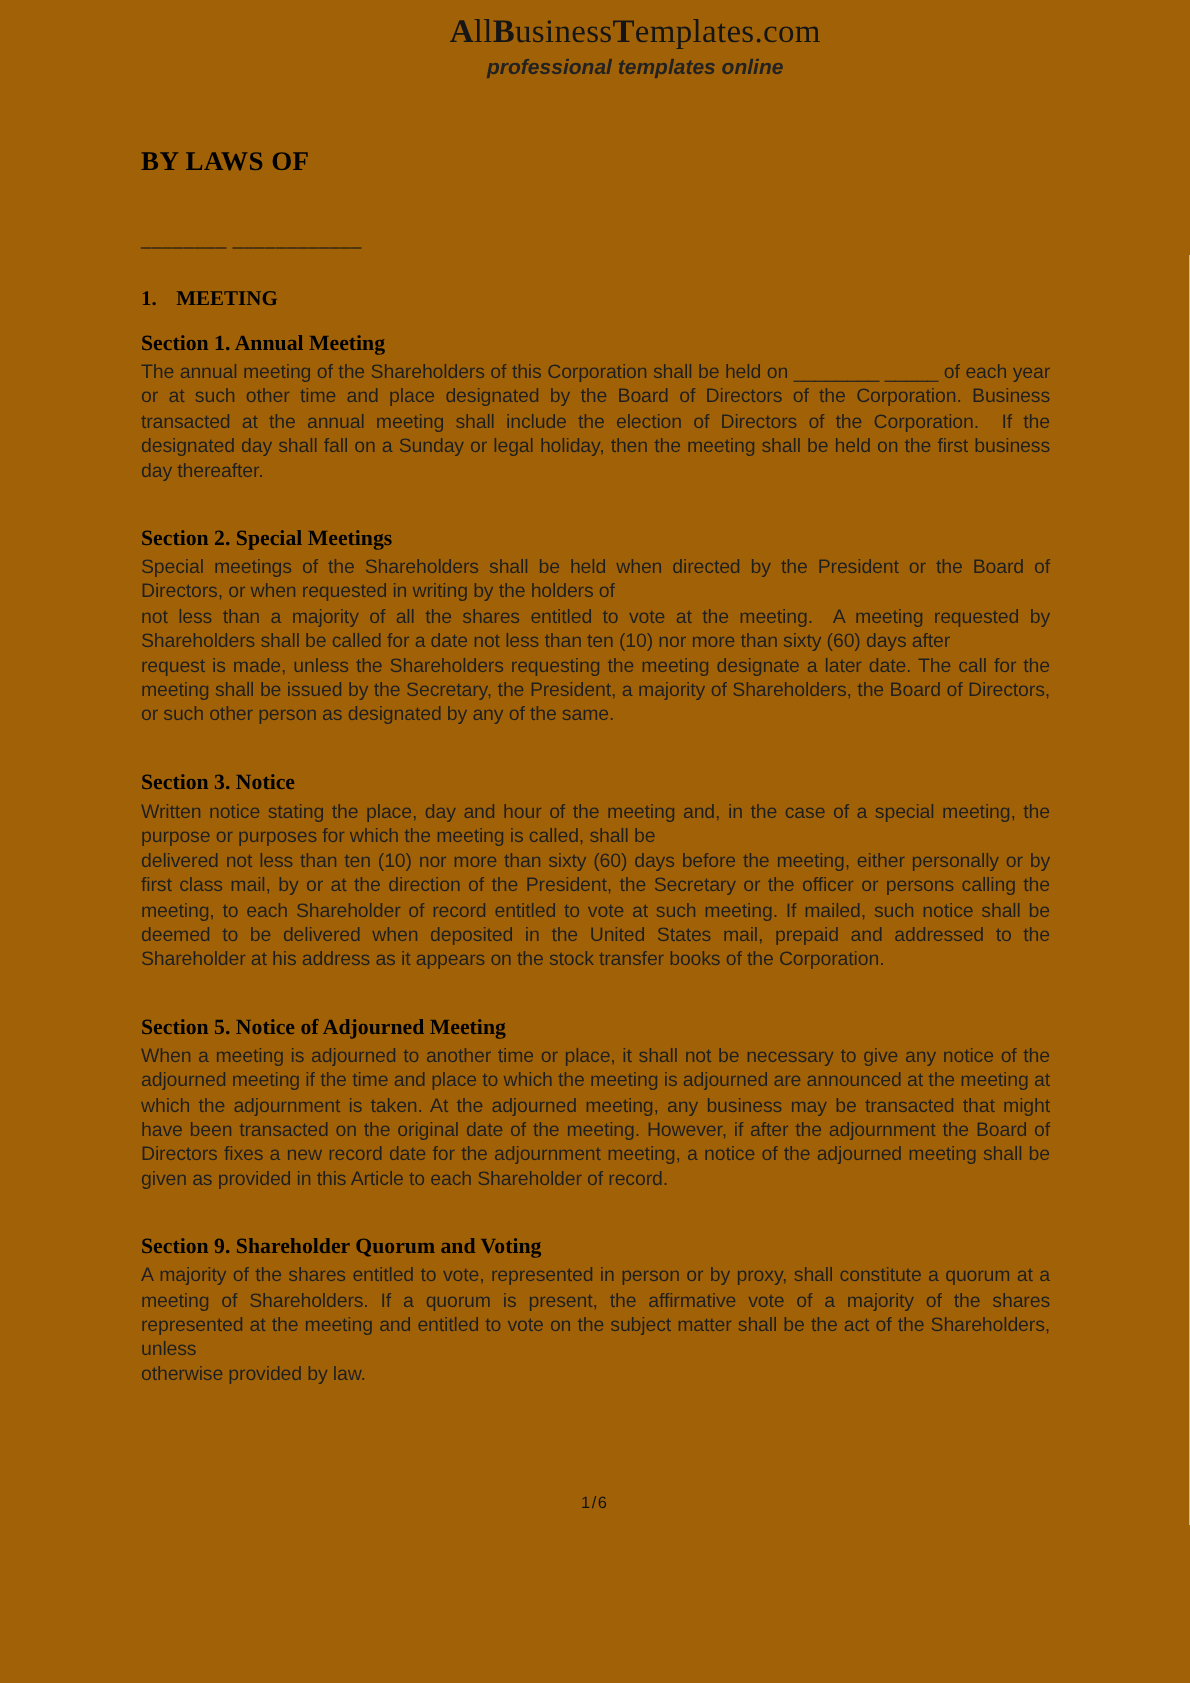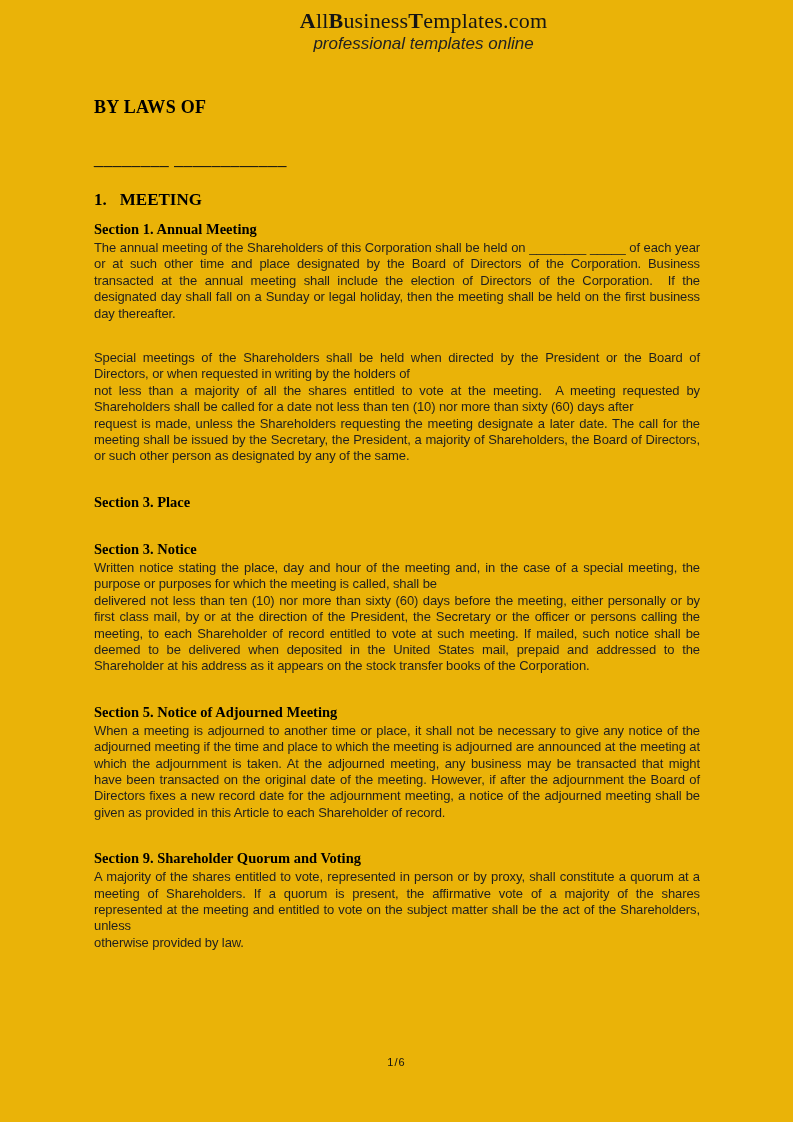--- a/index.html
+++ b/index.html
@@ -1,20 +1,20 @@
 <!DOCTYPE html>
 <html><head>
 <meta charset="utf-8">
 <style>
   html, body { margin: 0; padding: 0; background: #ffffff; }
   .page {
     position: relative;
     width: 793px;
     height: 1122px;
-    background: #eab308;
+    background: #a16207;
     overflow: hidden;
     font-family: "Liberation Sans", sans-serif;
     color: #1c1c1c;
   }
   
   .brand-header {
     padding-top: 8px;
     padding-left: 54px; 
     text-align: center;
   }
@@ -22,51 +22,52 @@
     font-family: "Liberation Serif", serif;
     font-size: 22px;
     line-height: 26px;
     color: #151515;
     letter-spacing: 0.2px;
   }
   .brand-logo .lb { font-weight: 700; }
   .brand-tagline {
     font-family: "Liberation Sans", sans-serif;
     font-style: italic;
-    font-size: 17px;
+    font-size: 14px;
     line-height: 16px;
     margin-top: 2px;
     color: #222222;
+    font-weight: bold;
   }
   
   .content {
     margin: 0 93px 0 94px; 
   }
   .doc-title {
     margin: 44px 0 0 0;
     font-family: "Liberation Serif", serif;
     font-weight: 700;
     font-size: 18px;
     line-height: 22px;
     letter-spacing: 0.3px;
     color: #000000;
   }
   .name-blank {
     margin-top: 34px;
-    font-size: 16px;
+    font-size: 12px;
     line-height: 14px;
     letter-spacing: 0.5px;
     color: #111111;
     white-space: pre;
   }
   .article-heading {
     margin: 24px 0 0 0;
     font-family: "Liberation Serif", serif;
     font-weight: 700;
-    font-size: 17px;
+    font-size: 14px;
     line-height: 20px;
     color: #000000;
   }
   .article-heading .art-num { margin-right: 13px; }
   .doc-section { margin-top: 28px; }
   .doc-section.first { margin-top: 10px; }
   .section-heading {
     margin: 0 0 1px 0;
     font-family: "Liberation Serif", serif;
     font-weight: 700;
@@ -80,21 +81,21 @@
     line-height: 16.4px;
     letter-spacing: -0.1px;
     text-align: justify;
     white-space: pre-wrap;
     color: #1f1f1f;
   }
   .page-footer {
     position: absolute;
     left: 0;
     right: 0;
-    top: 1056px;
+    top: 996px;
     text-align: center;
     font-size: 11px;
     letter-spacing: 1px;
     color: #111111;
   }
 </style>
 </head>
 <body>
 
 <div class="page">
@@ -111,27 +112,27 @@
     <div class="name-blank">________ ____________</div>
 
     <h2 class="article-heading"><span class="art-num">1.</span><span>MEETING</span></h2>
 
     <section class="doc-section first">
       <h3 class="section-heading">Section 1. Annual Meeting</h3>
       <p class="section-body">The annual meeting of the Shareholders of this Corporation shall be held on ________ _____ of each year or at such other time and place designated by the Board of Directors of the Corporation. Business transacted at the annual meeting shall include the election of Directors of the Corporation.  If the designated day shall fall on a Sunday or legal holiday, then the meeting shall be held on the first business day thereafter.</p>
     </section>
 
     <section class="doc-section">
+      <h3 class="section-heading">Section 2. Special Meetings</h3>
       <p class="section-body">Special meetings of the Shareholders shall be held when directed by the President or the Board of Directors, or when requested in writing by the holders of
 not less than a majority of all the shares entitled to vote at the meeting.  A meeting requested by Shareholders shall be called for a date not less than ten (10) nor more than sixty (60) days after
 request is made, unless the Shareholders requesting the meeting designate a later date. The call for the meeting shall be issued by the Secretary, the President, a majority of Shareholders, the Board of Directors, or such other person as designated by any of the same.</p>
     </section>
 
     <section class="doc-section">
-      <h3 class="section-heading">Section 3. Place</h3>
     </section>
 
     <section class="doc-section">
       <h3 class="section-heading">Section 3. Notice</h3>
       <p class="section-body">Written notice stating the place, day and hour of the meeting and, in the case of a special meeting, the purpose or purposes for which the meeting is called, shall be
 delivered not less than ten (10) nor more than sixty (60) days before the meeting, either personally or by first class mail, by or at the direction of the President, the Secretary or the officer or persons calling the meeting, to each Shareholder of record entitled to vote at such meeting. If mailed, such notice shall be deemed to be delivered when deposited in the United States mail, prepaid and addressed to the Shareholder at his address as it appears on the stock transfer books of the Corporation.</p>
     </section>
 
     <section class="doc-section">
       <h3 class="section-heading">Section 5. Notice of Adjourned Meeting</h3>

